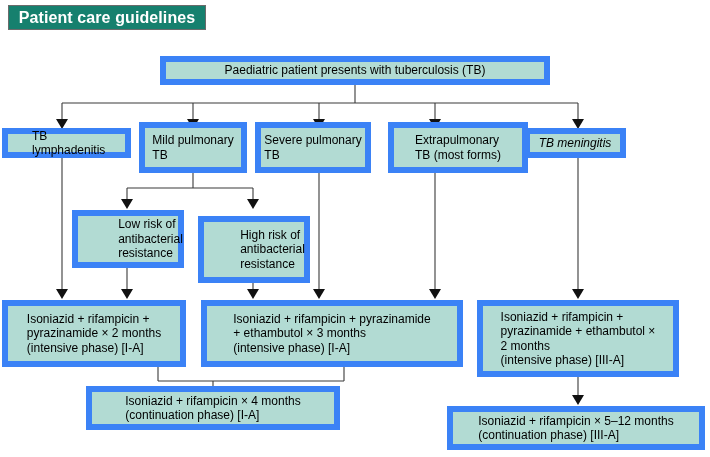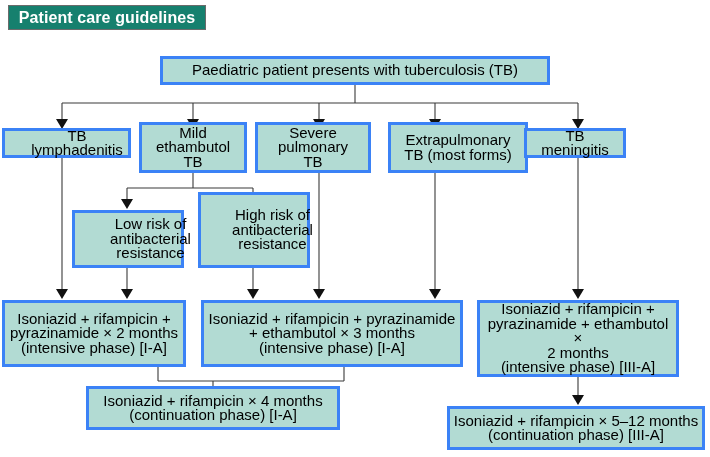--- a/index.html
+++ b/index.html
@@ -32,28 +32,28 @@
     display: flex;
     align-items: center;
     justify-content: center;
     letter-spacing: 0.1px;
     box-sizing: border-box;
   }
   
   .node {
     position: absolute;
     background: #b2dbd3;
-    border: 3px solid #3b82f6;
+    border: 6px solid #3b82f6;
     box-sizing: border-box;
     display: flex;
     align-items: center;
     justify-content: center;
-    text-align: center;
+    text-align: left;
     color: #000000;
-    font-size: 15px;
+    font-size: 12px;
     line-height: 14.5px;
     padding: 1px 3px;
     white-space: pre-line;
   }
   
   #wires {
     position: absolute;
     left: 0;
     top: 0;
     width: 710px;
@@ -125,36 +125,36 @@
     <polygon points="207,395 219,395 213,405"></polygon>
 
     <line x1="578" y1="377" x2="578" y2="396"></line>
     <polygon points="572,395 584,395 578,405"></polygon>
   </svg>
 
   <div class="node" style="left:160px; top:56px; width:390px; height:29px;">Paediatric patient presents with tuberculosis (TB)</div>
 
   <div class="node" style="left:2px; top:128px; width:129px; height:30px;padding-left:24px;">TB lymphadenitis</div>
 
-  <div class="node" style="left:139px; top:122px; width:108px; height:51px;">Mild ethambutol
+  <div class="node" style="left:139px; top:122px; width:108px; height:51px;">Mild pulmonary
 TB</div>
 
   <div class="node" style="left:255px; top:122px; width:116px; height:51px;">Severe pulmonary
 TB</div>
 
   <div class="node" style="left:388px; top:122px; width:140px; height:51px;">Extrapulmonary
 TB (most forms)</div>
 
-  <div class="node" style="left:524px; top:128px; width:102px; height:30px;">TB meningitis</div>
+  <div class="node" style="left:524px; top:128px; width:102px; height:30px;font-style:italic;">TB meningitis</div>
 
   <div class="node" style="left:72px; top:210px; width:112px; height:58px;padding-left:48px;">Low risk of
 antibacterial
 resistance</div>
 
-  <div class="node" style="left:198px; top:192px; width:112px; height:76px;padding-left:40px;">High risk of
+  <div class="node" style="left:198px; top:216px; width:112px; height:67px;padding-left:40px;">High risk of
 antibacterial
 resistance</div>
 
   <div class="node" style="left:2px; top:300px; width:184px; height:67px;">Isoniazid + rifampicin +
 pyrazinamide × 2 months
 (intensive phase) [I-A]</div>
 
   <div class="node" style="left:201px; top:300px; width:262px; height:67px;">Isoniazid + rifampicin + pyrazinamide
 + ethambutol × 3 months
 (intensive phase) [I-A]</div>

